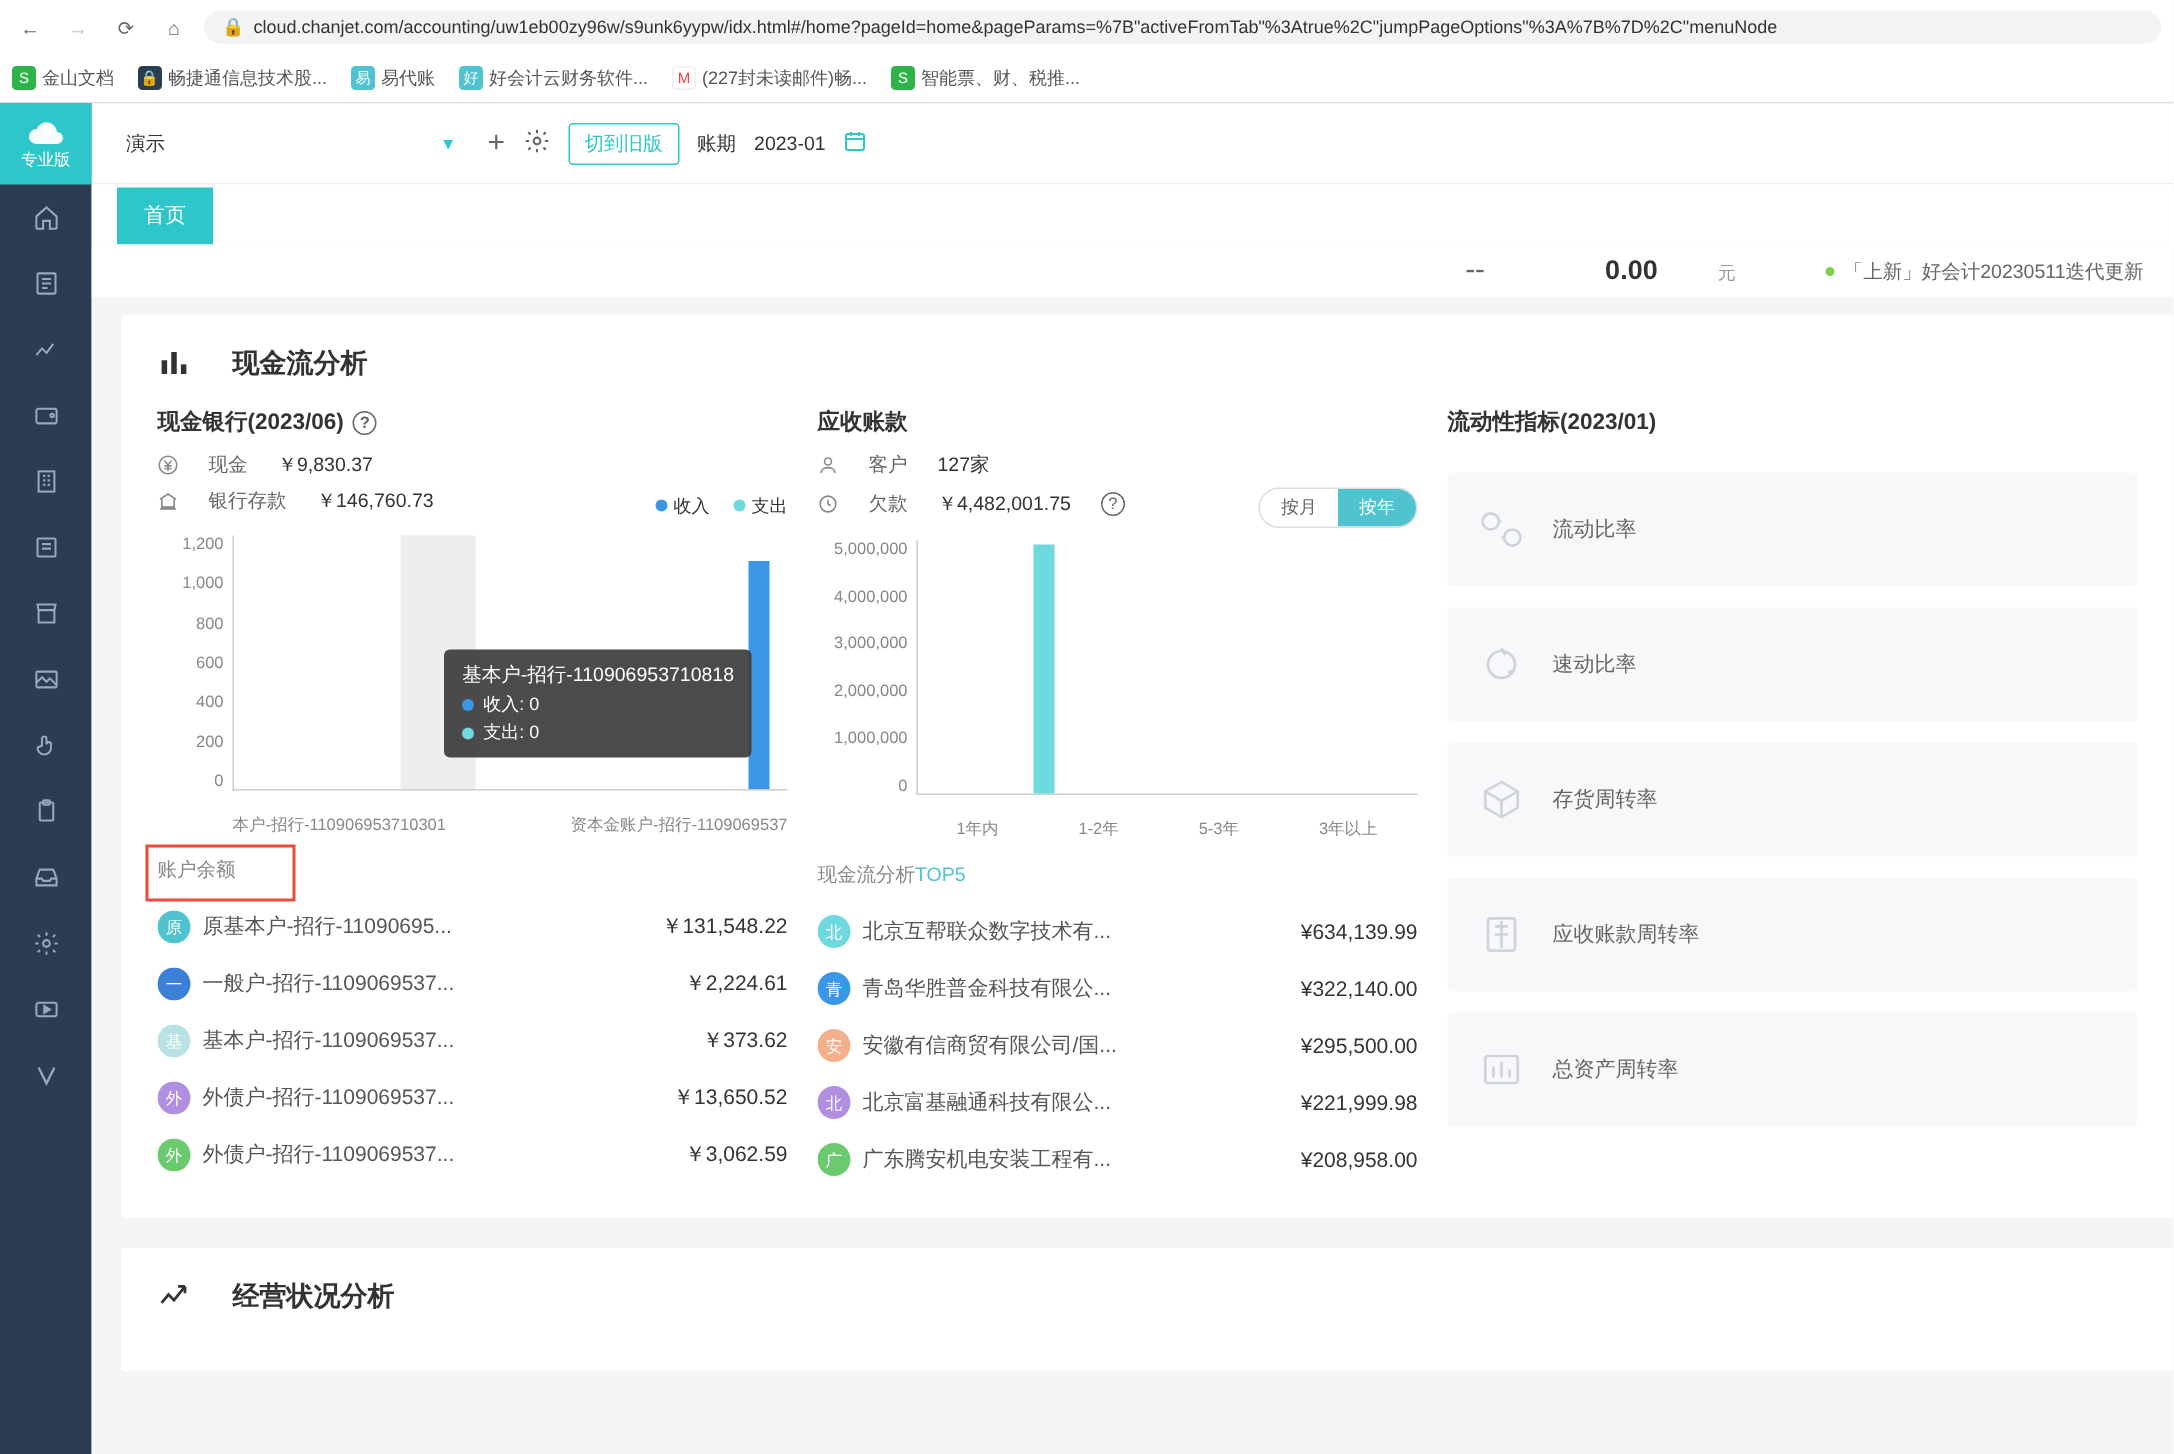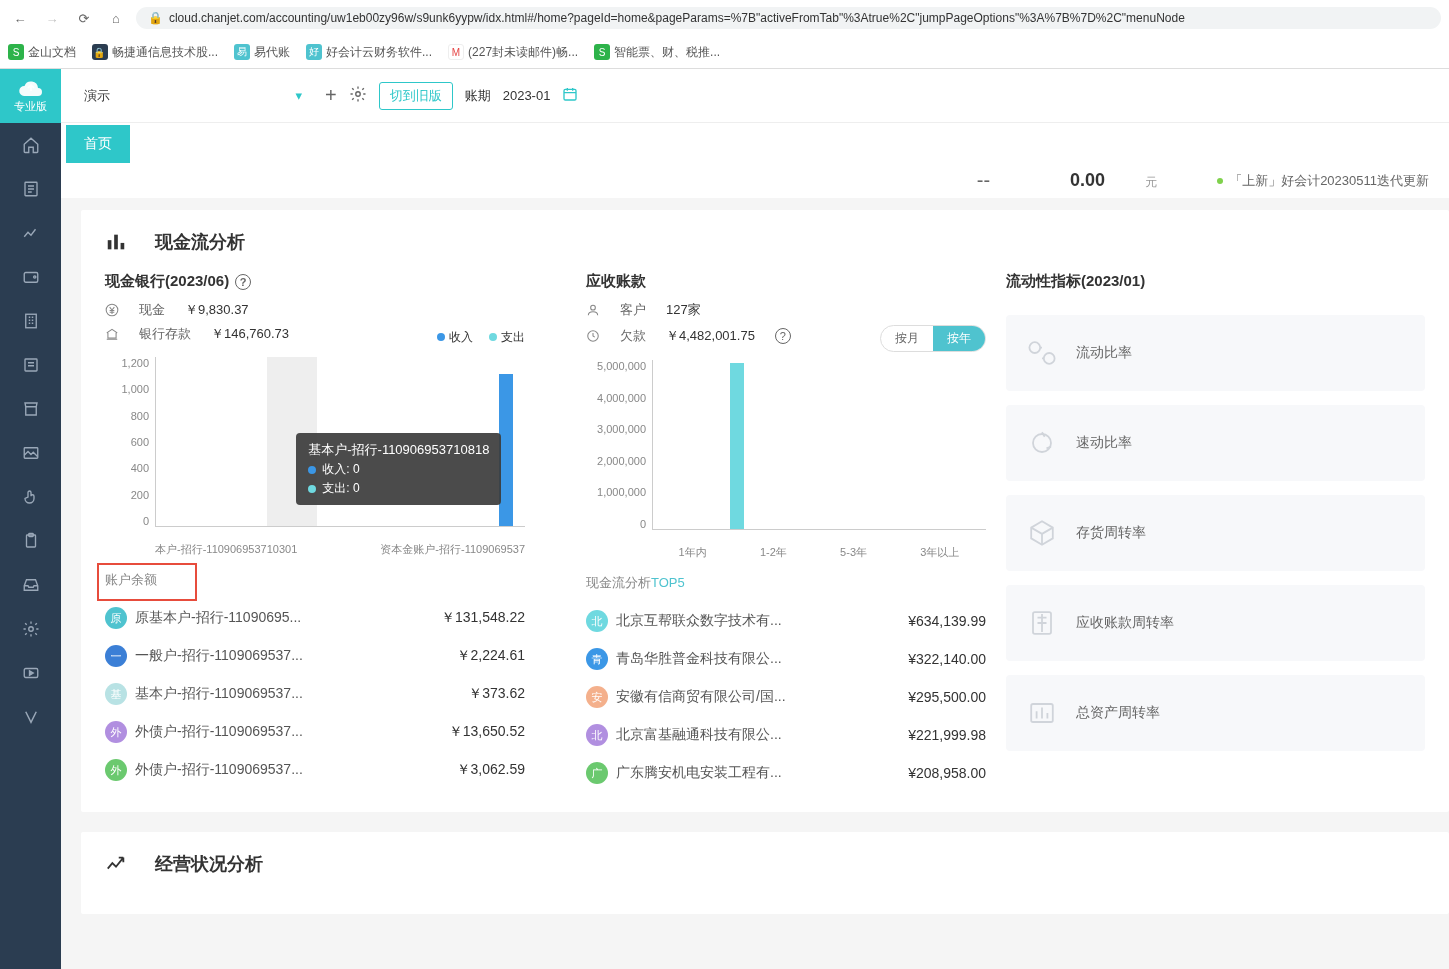--- a/index.html
+++ b/index.html
@@ -25,38 +25,38 @@
     .main { flex: 1; display: flex; flex-direction: column; overflow: hidden; }
     .top-bar { height: 54px; background: #fff; display: flex; align-items: center; padding: 0 12px; gap: 12px; border-bottom: 1px solid #eee; }
     .org-select { display: flex; align-items: center; gap: 8px; padding: 6px 10px; border: 1px solid transparent; cursor: pointer; min-width: 240px; }
     .chev-down { color: #2ec7c9; }
     .tb-icon { color: #666; cursor: pointer; }
     .pill-btn { border: 1px solid #2ec7c9; color: #2ec7c9; border-radius: 3px; padding: 4px 10px; font-size: 13px; cursor: pointer; background: #fff; }
     .period-label { color: #333; }
     .period-val { color: #333; }
     .cal-icon { color: #2ec7c9; cursor: pointer; }
     
-    .tabbar { height: 40px; background: #fff; display: flex; align-items: flex-end; padding-left: 5px; }
+    .tabbar { height: 40px; background: #fff; display: flex; align-items: flex-end; padding-left: 17px; }
     .tab-home { background: #2ec7c9; color: #fff; padding: 10px 18px; font-size: 14px; }
     
     .content { flex: 1; background: #f5f5f5; overflow-y: auto; padding: 0 0 20px 0; }
     .info-strip { display: flex; align-items: center; justify-content: flex-end; padding: 6px 20px 6px 360px; background: #fff; margin-bottom: 12px; }
     .info-strip .big-val { font-size: 18px; font-weight: 600; margin-right: 40px; }
     .info-strip .unit { font-size: 12px; color: #999; }
     .news-dot { width: 6px; height: 6px; background: #7fd14c; border-radius: 50%; margin-right: 6px; }
     .news { display: flex; align-items: center; color: #666; font-size: 13px; margin-left: 60px; }
     .dashes { font-size: 20px; color: #666; margin-right: 80px; }
     
     .card { background: #fff; margin: 0 0 20px 20px; padding: 20px 24px; border-radius: 2px; }
     .card-header { display: flex; align-items: center; gap: 28px; margin-bottom: 18px; }
     .card-title { font-size: 18px; font-weight: 600; color: #333; }
     
     .dash-row { display: flex; gap: 20px; }
     .col-left { flex: 0 0 420px; }
-    .col-mid { flex: 0 0 400px; margin-left: 41px; }
+    .col-mid { flex: 0 0 400px; }
     .col-right { flex: 1; }
     
     .section-title { font-size: 15px; font-weight: 600; color: #333; display: flex; align-items: center; gap: 6px; margin-bottom: 10px; }
     .help-icon { width: 16px; height: 16px; border: 1.5px solid #666; border-radius: 50%; display: inline-flex; align-items: center; justify-content: center; font-size: 11px; color: #666; }
     
     .metric-line { display: flex; align-items: center; gap: 20px; font-size: 13px; color: #555; margin-bottom: 6px; }
     .metric-line .lbl { color: #666; }
     .metric-line .val { color: #333; }
     
     .legend-row { display: flex; justify-content: flex-end; gap: 16px; font-size: 12px; font-family: Liberation Mono, monospace; }

